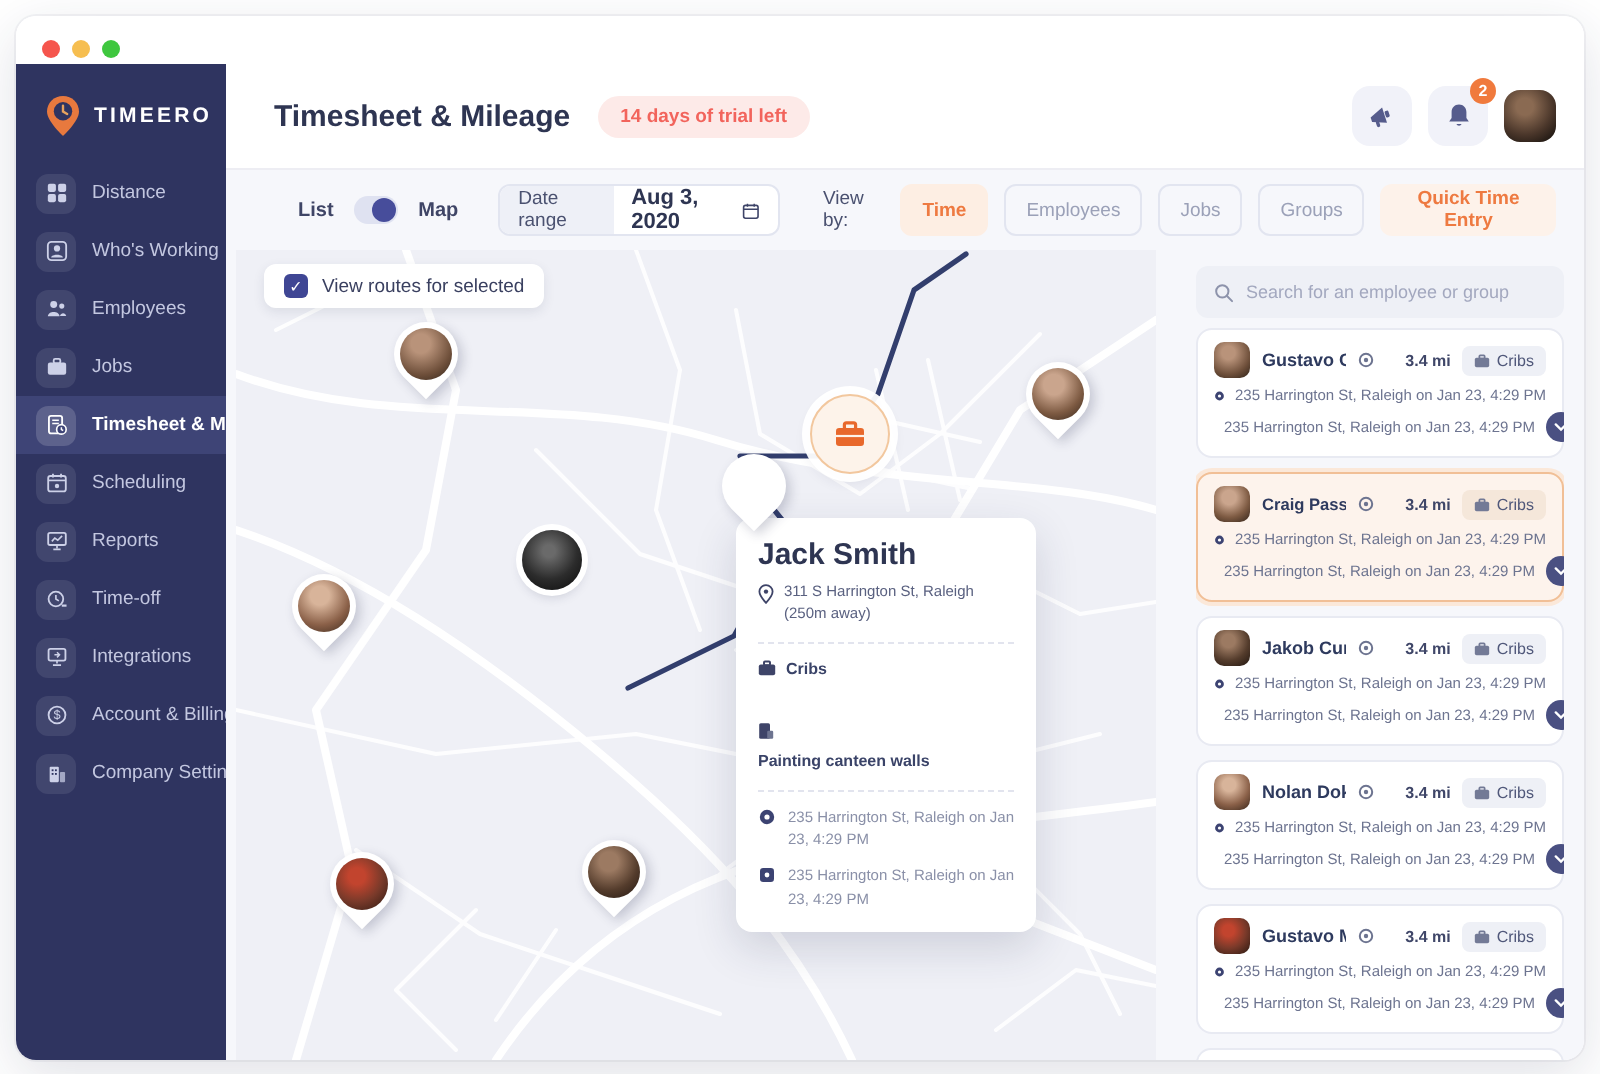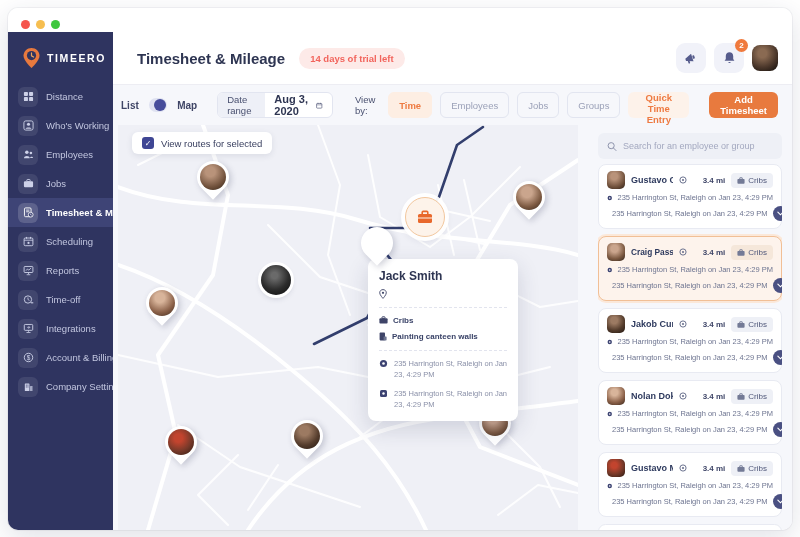--- a/index.html
+++ b/index.html
@@ -36,21 +36,21 @@
   .icon-btn { width:30px; height:30px; border-radius:9px; background:#f1f2f9; border:none; cursor:pointer;
               display:flex; align-items:center; justify-content:center; position:relative; }
   .notif-badge { position:absolute; right:-4px; top:-4px; min-width:13px; height:13px; border-radius:7px;
                  background:#f07a3d; color:#fff; font-size:8px; font-weight:bold; display:flex;
                  align-items:center; justify-content:center; padding:0 2px; }
   .avatar-btn { width:26px; height:26px; border-radius:8px; border:none; cursor:pointer;
                 background:radial-gradient(circle at 40% 32%, #8a6a52 18%, #4a362a 60%, #17120e 95%); }
 
   
   .toolbar { position:absolute; left:0; top:53px; right:0; height:40px; display:flex;
-             align-items:center; padding:0 14px 0 8px; gap:8px; }
+             align-items:center; padding:0 14px 0 36px; gap:8px; }
   .tog-label { font-size:10px; color:#3f4566; font-weight:bold; }
   .toggle { width:26px; height:14px; border-radius:8px; background:#dfe2f1; position:relative; cursor:pointer; margin:0 2px; }
   .toggle .knob { position:absolute; right:1px; top:1px; width:12px; height:12px; border-radius:50%; background:#474d9b; }
   .date-group { display:flex; align-items:stretch; height:26px; border:1px solid #e2e5f0; border-radius:6px;
                 overflow:hidden; margin-left:12px; background:#fff; cursor:pointer; }
   .date-label { background:#eef0f7; color:#4a5170; font-size:9.5px; display:flex; align-items:center; padding:0 9px; }
   .date-value { display:flex; align-items:center; gap:6px; padding:0 9px; font-size:11px; font-weight:bold; color:#2e3552; }
   .viewby-label { margin-left:14px; font-size:9.5px; color:#4a5170; }
   .seg-btn { height:26px; padding:0 10px; border-radius:6px; border:1px solid #e2e5f0; background:transparent;
              color:#9ba1b8; font-size:9.5px; cursor:pointer; font-family:inherit; }
@@ -82,21 +82,21 @@
   .av-e { background:radial-gradient(circle at 42% 30%, #d8b49a 20%, #8a6síze048 0%, #8a6048 62%, #3a281c); }
   .av-f { background:radial-gradient(circle at 42% 30%, #d8b49a 20%, #8a6048 62%, #3a281c); }
   .av-dark { background:radial-gradient(circle at 45% 35%, #6a6a6a 12%, #2c2c2c 55%, #0a0a0a); }
 
   .job-marker { position:absolute; left:287px; top:72px; width:40px; height:40px; border-radius:50%;
                 background:#fdf3ea; border:1px solid #f2c79e; display:flex; align-items:center; justify-content:center;
                 box-shadow:0 0 0 4px rgba(255,255,255,.95), 0 3px 8px rgba(40,45,80,.14); z-index:3; cursor:pointer; }
 
   .popup { position:absolute; left:250px; top:134px; width:150px; background:#fff; border-radius:8px;
            box-shadow:0 8px 22px rgba(40,45,80,.16); padding:10px 11px 11px; z-index:5; }
-  .popup .p-name { font-size:12px; font-weight:bold; color:#2e3552; }
+  .popup .p-name { font-size:15px; font-weight:bold; color:#2e3552; }
   .p-row { display:flex; align-items:flex-start; gap:5px; margin-top:5px; }
   .p-row svg { flex:0 0 auto; margin-top:1px; }
   .p-row .p-txt { font-size:7.5px; color:#5a6180; line-height:1.45; }
   .p-row .p-txt.dk { color:#3a4368; font-size:8px; font-weight:bold; }
   .p-sep { border-top:1px dashed #e2e4ee; margin:8px 0 7px; }
   .p-stats { display:flex; margin-top:2px; }
   .p-stat { flex:1; }
   .p-stat .v { font-size:11.5px; font-weight:bold; color:#2e3552; }
   .p-stat .l { font-size:7.5px; color:#6d7490; margin-top:3px; }
   .trip-row { display:flex; gap:6px; margin-top:7px; }
@@ -319,21 +319,20 @@
       </div>
 
       <span class="viewby-label">View by:</span>
       <button class="seg-btn active">Time</button>
       <button class="seg-btn">Employees</button>
       <button class="seg-btn">Jobs</button>
       <button class="seg-btn">Groups</button>
 
       <div class="toolbar-right">
         <button class="qte-btn">Quick Time Entry</button>
-        <button class="add-btn">Add Timesheet</button>
       </div>
     </div>
 
     <div class="map">
       <svg class="roads" width="460" height="405" viewBox="0 0 460 405">
         <g stroke="#ffffff" fill="none" stroke-linecap="round" stroke-linejoin="round">
           <path stroke-width="4" d="M0,140 C60,160 120,200 180,250 C240,300 280,345 308,405"></path>
           <path stroke-width="4" d="M85,0 L110,70 L95,150 L40,230 L58,310 L30,405"></path>
           <path stroke-width="4" d="M0,62 C80,92 160,70 240,95 C320,120 400,112 460,130"></path>
           <path stroke-width="4" d="M460,35 L392,80 L356,140 L330,200 L330,262 L362,322 L460,360"></path>
@@ -396,30 +395,31 @@
           <span class="pav av-e"></span>
         </div>
 
       <div class="popup">
         <div class="p-name">Jack Smith</div>
         <div class="p-row">
           <svg width="8" height="10" viewBox="0 0 8 10">
               <path d="M4 .6 C5.9 .6 7.3 2 7.3 3.8 C7.3 5.9 4 9.4 4 9.4 S.7 5.9 .7 3.8 C.7 2 2.1 .6 4 .6 Z" fill="none" stroke="#3e4468" stroke-width=".9"></path>
               <circle cx="4" cy="3.8" r="1.1" fill="#3e4468"></circle>
             </svg>
+          <span class="p-txt">311 S Harrington St, Raleigh (250m away)</span>
         </div>
         <div class="p-sep"></div>
         <div class="p-row" style="margin-top:0;">
           <svg width="9" height="8" viewBox="0 0 9 8">
               <rect x=".4" y="2.2" width="8.2" height="5.4" rx="1" fill="#3e4468"></rect>
               <rect x="3" y=".8" width="3" height="1.8" rx=".5" fill="none" stroke="#3e4468"></rect>
             </svg>
           <span class="p-txt dk">Cribs</span>
         </div>
-        <div class="p-row" style="margin-top:4px;">
+        <div class="p-row" style="margin-top:20px;flex-direction:column;">
           <svg width="8" height="9" viewBox="0 0 8 9">
               <rect x=".6" y=".6" width="5.4" height="7.8" rx=".8" fill="#3e4468"></rect>
               <rect x="4.6" y="4.4" width="3" height="4" rx=".6" fill="#6d7490"></rect>
             </svg>
           <span class="p-txt dk">Painting canteen walls</span>
         </div>
         <div class="p-sep"></div>
         <div class="trip-row">
           <svg width="9" height="9" viewBox="0 0 9 9">
               <circle cx="4.5" cy="4.5" r="3.6" fill="#3c4372"></circle>

